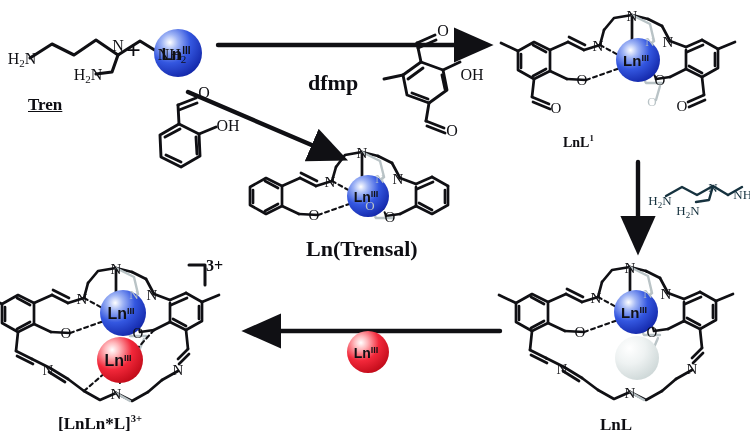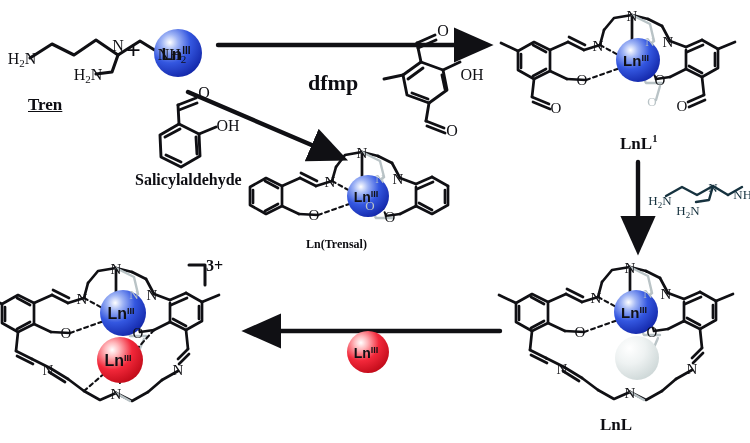--- a/index.html
+++ b/index.html
@@ -384,28 +384,30 @@
     <text x="116" y="399" font-size="15">N</text>
   </g>
 </svg>
 
 <div class="lbl" style="left:126px;top:38px;font-size:26px;">+</div>
 
 <div class="lbl" style="left:28px;top:96px;font-size:17px;text-decoration:underline;">Tren</div>
 
 <div class="lbl" style="left:308px;top:72px;font-size:22px;">dfmp</div>
 
-<div class="lbl" style="left:135px;top:172px;font-size:16px;">Salicylaldehyde</div>
-
-<div class="lbl" style="left:306px;top:238px;font-size:12px;">Ln(Trensal)</div>
-
-<div class="lbl" style="left:620px;top:134px;font-size:17px;">
+
+<div class="lbl" style="left:306px;top:238px;font-size:22px;">Ln(Trensal)</div>
+
+<div class="lbl" style="left:563px;top:134px;font-size:14px;">
   <span>LnL</span><sup>1</sup>
 </div>
 
 <div class="lbl" style="left:600px;top:416px;font-size:17px;">LnL</div>
 
+<div class="lbl" style="left:58px;top:414px;font-size:17px;">
+  <span>[LnLn*L]</span><sup>3+</sup>
+</div>
 
 <div class="lbl" style="left:206px;top:258px;font-size:16px;">
   <sup style="font-size:1em;">3+</sup>
 </div>
 
 </div>
 
 </body></html>

